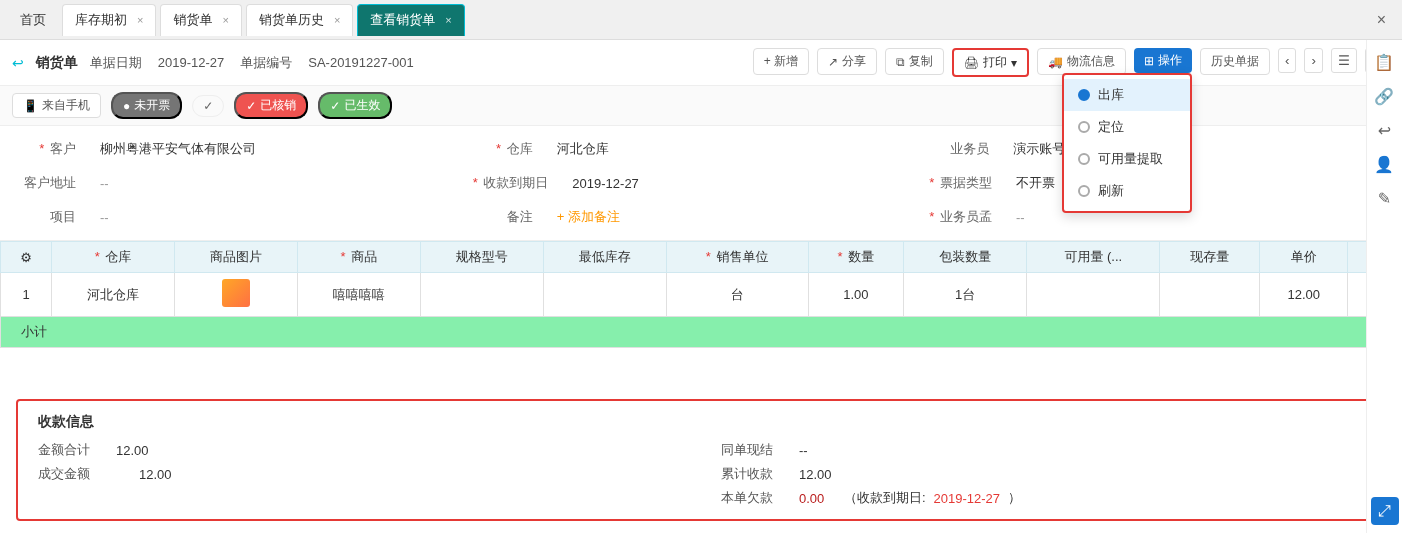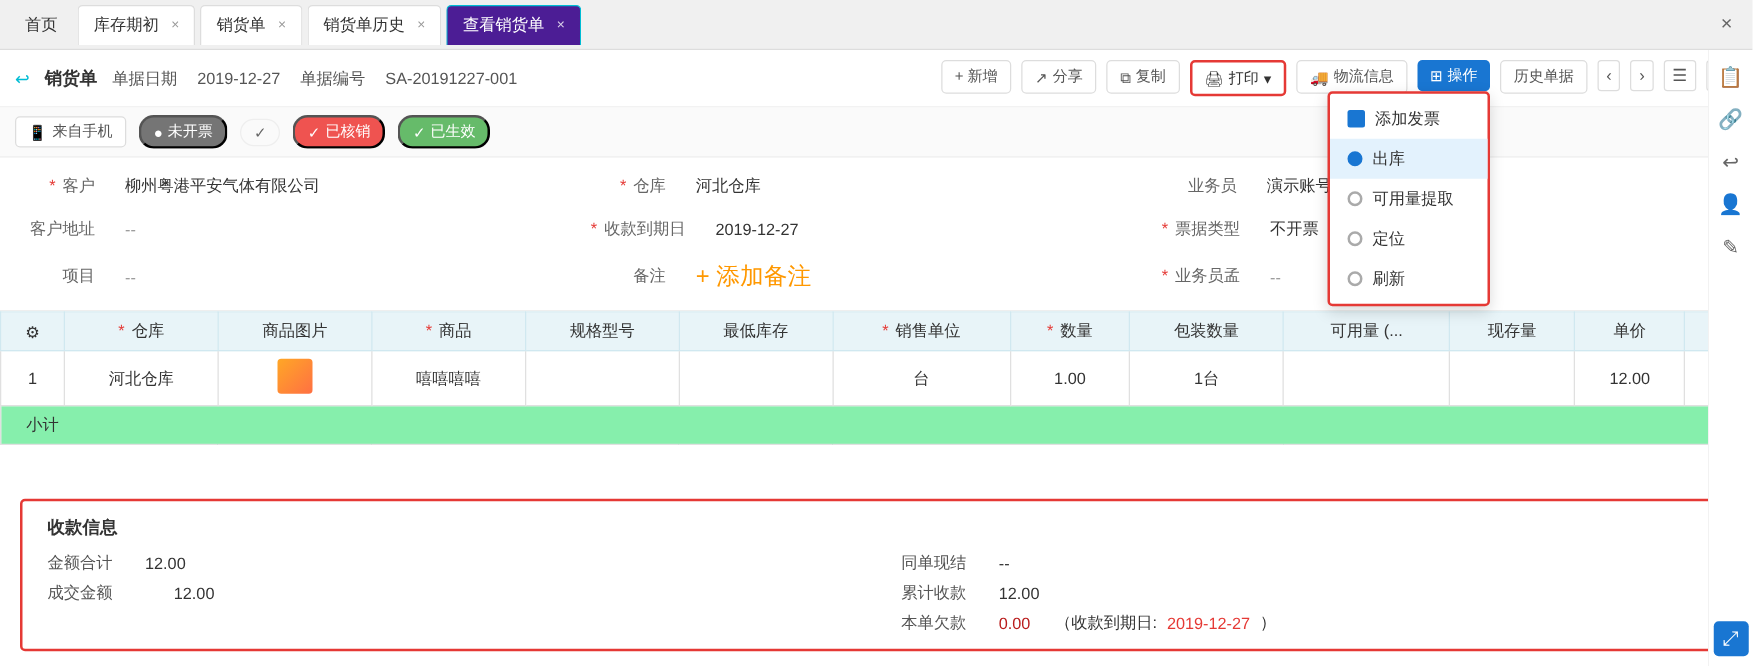--- a/index.html
+++ b/index.html
@@ -9,21 +9,21 @@
     .tab-bar {
       display: flex; align-items: center; background: #f0f0f0; border-bottom: 1px solid #ddd;
       height: 40px; padding: 0 8px; gap: 4px;
     }
     .tab {
       display: flex; align-items: center; padding: 0 12px; height: 32px; border-radius: 4px 4px 0 0;
       cursor: pointer; font-size: 13px; gap: 6px; background: #fff; border: 1px solid #ddd; border-bottom: none;
     }
     .tab.home { background: transparent; border: none; }
     .tab-close { font-size: 11px; color: #999; cursor: pointer; margin-left: 4px; }
-    .tab-active-special { background: #4c1d95; color: #fff; border-color: #00bcd4; }
+    .tab-active-special { background: #0f766e; color: #fff; border-color: #00bcd4; }
     .tab-active-special .tab-close { color: rgba(255,255,255,0.8); }
     .close-btn-right { margin-left: auto; font-size: 16px; color: #666; cursor: pointer; padding: 0 8px; }
 
     
     .main-content { background: #fff; height: calc(533px - 40px); display: flex; flex-direction: column; }
 
     
     .toolbar-top {
       display: flex; align-items: center; padding: 8px 12px; border-bottom: 1px solid #eee;
       gap: 12px; background: #fff;
@@ -55,21 +55,21 @@
     .btn-cancelled { background: #ef5350; color: #fff; }
     .btn-effective { background: #66bb6a; color: #fff; }
 
     
     .form-area { padding: 10px 16px; display: grid; grid-template-columns: 1fr 1fr 1fr; gap: 8px 0; border-bottom: 1px solid #eee; }
     .form-row { display: flex; align-items: center; gap: 24px; padding: 4px 0; }
     .form-label { color: #666; font-size: 13px; min-width: 60px; text-align: right; }
     .required-star { color: #e53935; margin-right: 2px; }
     .form-value { color: #333; font-size: 13px; }
     .form-dash { color: #999; }
-    .add-note { color: #ff9800; cursor: pointer; font-size: 19px; }
+    .add-note { color: #ff9800; cursor: pointer; font-size: 13px; }
     .plus-icon { color: #ff9800; }
 
     
     .table-container { flex: 1; overflow: auto; }
     .data-table { width: 100%; border-collapse: collapse; font-size: 13px; }
     .data-table th {
       background: #e8f4f8; border: 1px solid #d0e8f0; padding: 6px 8px;
       text-align: center; font-weight: 500; color: #333; white-space: nowrap;
     }
     .data-table th .required-star { color: #e53935; }
@@ -176,35 +176,31 @@
           <span>🚚</span>
           <span>物流信息</span>
         </button>
         <div class="dropdown-container">
           <button class="btn-action btn-operate" style="background:#1976d2; color:#fff; border-color:#1976d2;">
             <span>⊞</span>
             <span>操作</span>
           </button>
 
           <div class="dropdown-menu">
-            <div class="dropdown-item">
-              <span class="icon-square" style="background:#1976d2;"></span>
-              <span>添加发票</span>
-            </div>
             <div class="dropdown-item" style="background:#e3f2fd;">
               <span class="icon-circle" style="border-color:#1976d2; background:#1976d2;"></span>
               <span>出库</span>
             </div>
             <div class="dropdown-item">
               <span class="icon-circle" style="border-color:#aaa;"></span>
-              <span>可用量提取</span>
+              <span>定位</span>
             </div>
             <div class="dropdown-item">
               <span class="icon-circle" style="border-color:#aaa;"></span>
-              <span>定位</span>
+              <span>可用量提取</span>
             </div>
             <div class="dropdown-item">
               <span class="icon-circle" style="border-color:#aaa;"></span>
               <span>刷新</span>
             </div>
           </div>
         </div>
         <button class="btn-action btn-history">
           <span>历史单据</span>
         </button>

